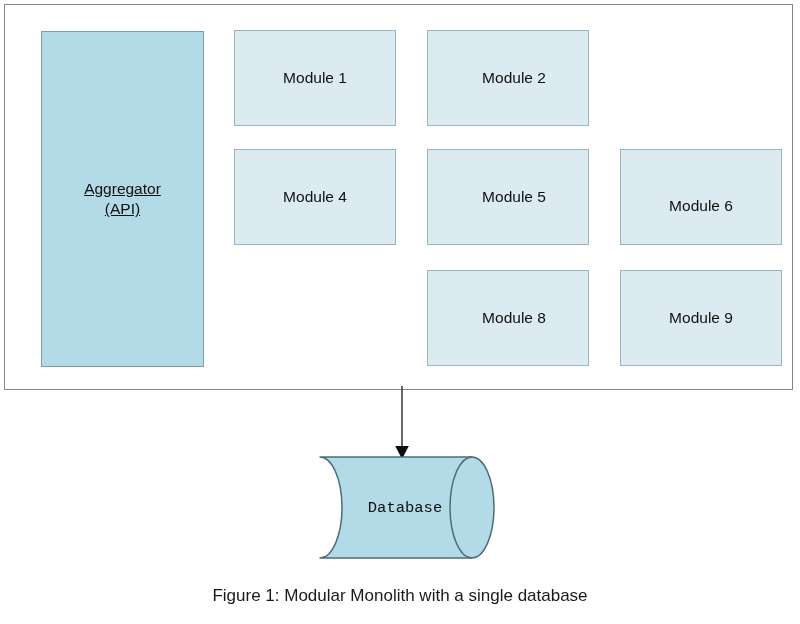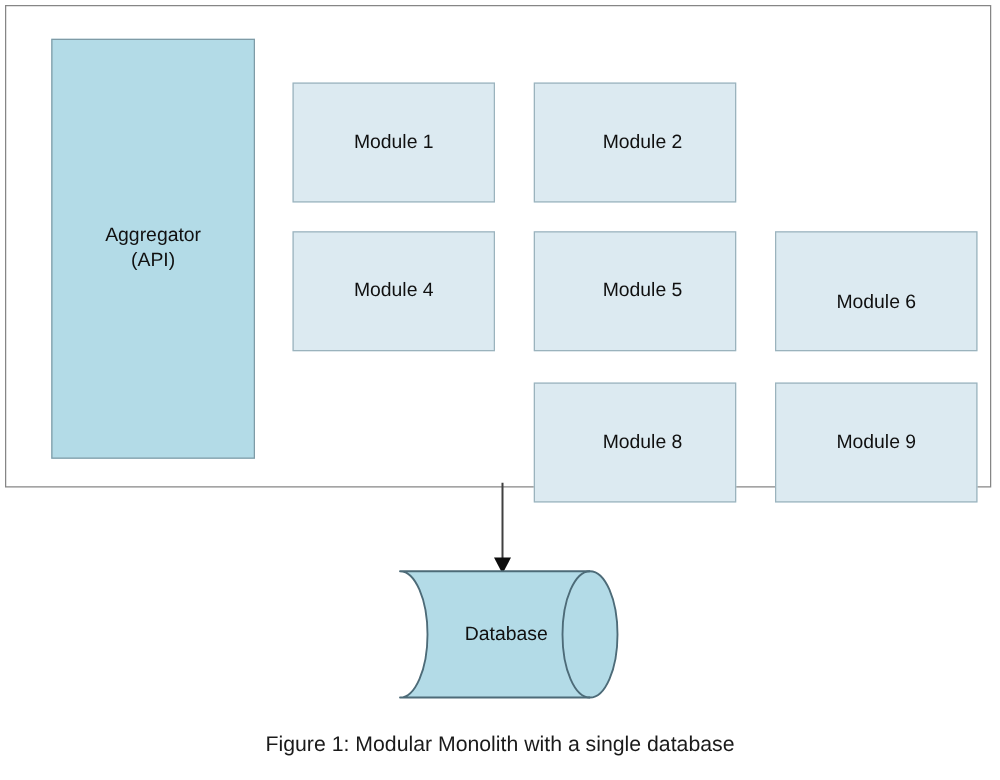--- a/index.html
+++ b/index.html
@@ -46,36 +46,36 @@
     display: flex;
     align-items: center;
     justify-content: center;
     text-align: center;
     line-height: 1.32;
     font-size: 15.5px;
     color: #101010;
   }
   .aggregator-box .agg-line {
     display: block;
+    text-decoration: underline;
   }
 
   
   .module-box {
     position: absolute;
     box-sizing: border-box;
     width: 162px;
     height: 96px;
     border: 1px solid #9bb3bd;
     background: #dceaf1;
     display: flex;
     align-items: center;
     justify-content: center;
     font-size: 15.5px;
     color: #101010;
-    margin-top: 36px;
   }
   .col-1 { left: 229px; }
   .col-2 { left: 422px; padding-left: 12px; }
   .col-3 { left: 615px; }
   .row-1 { top: 25px; }
   .row-2 { top: 144px; }
   .row-3 { top: 265px; }
   .nudge-down2 .mod-label { position: relative; top: 9px; }
 
   
@@ -101,20 +101,21 @@
     left: 312px;
     top: 450px;
     width: 186px;
     height: 115px;
     display: flex;
     align-items: center;
     justify-content: center;
     font-size: 15.5px;
     color: #101010;
     pointer-events: none;
+    font-family: Liberation Mono, monospace;
   }
 
   
   .figure-caption {
     position: absolute;
     left: 0;
     top: 586px;
     width: 800px;
     text-align: center;
     font-size: 17px;

